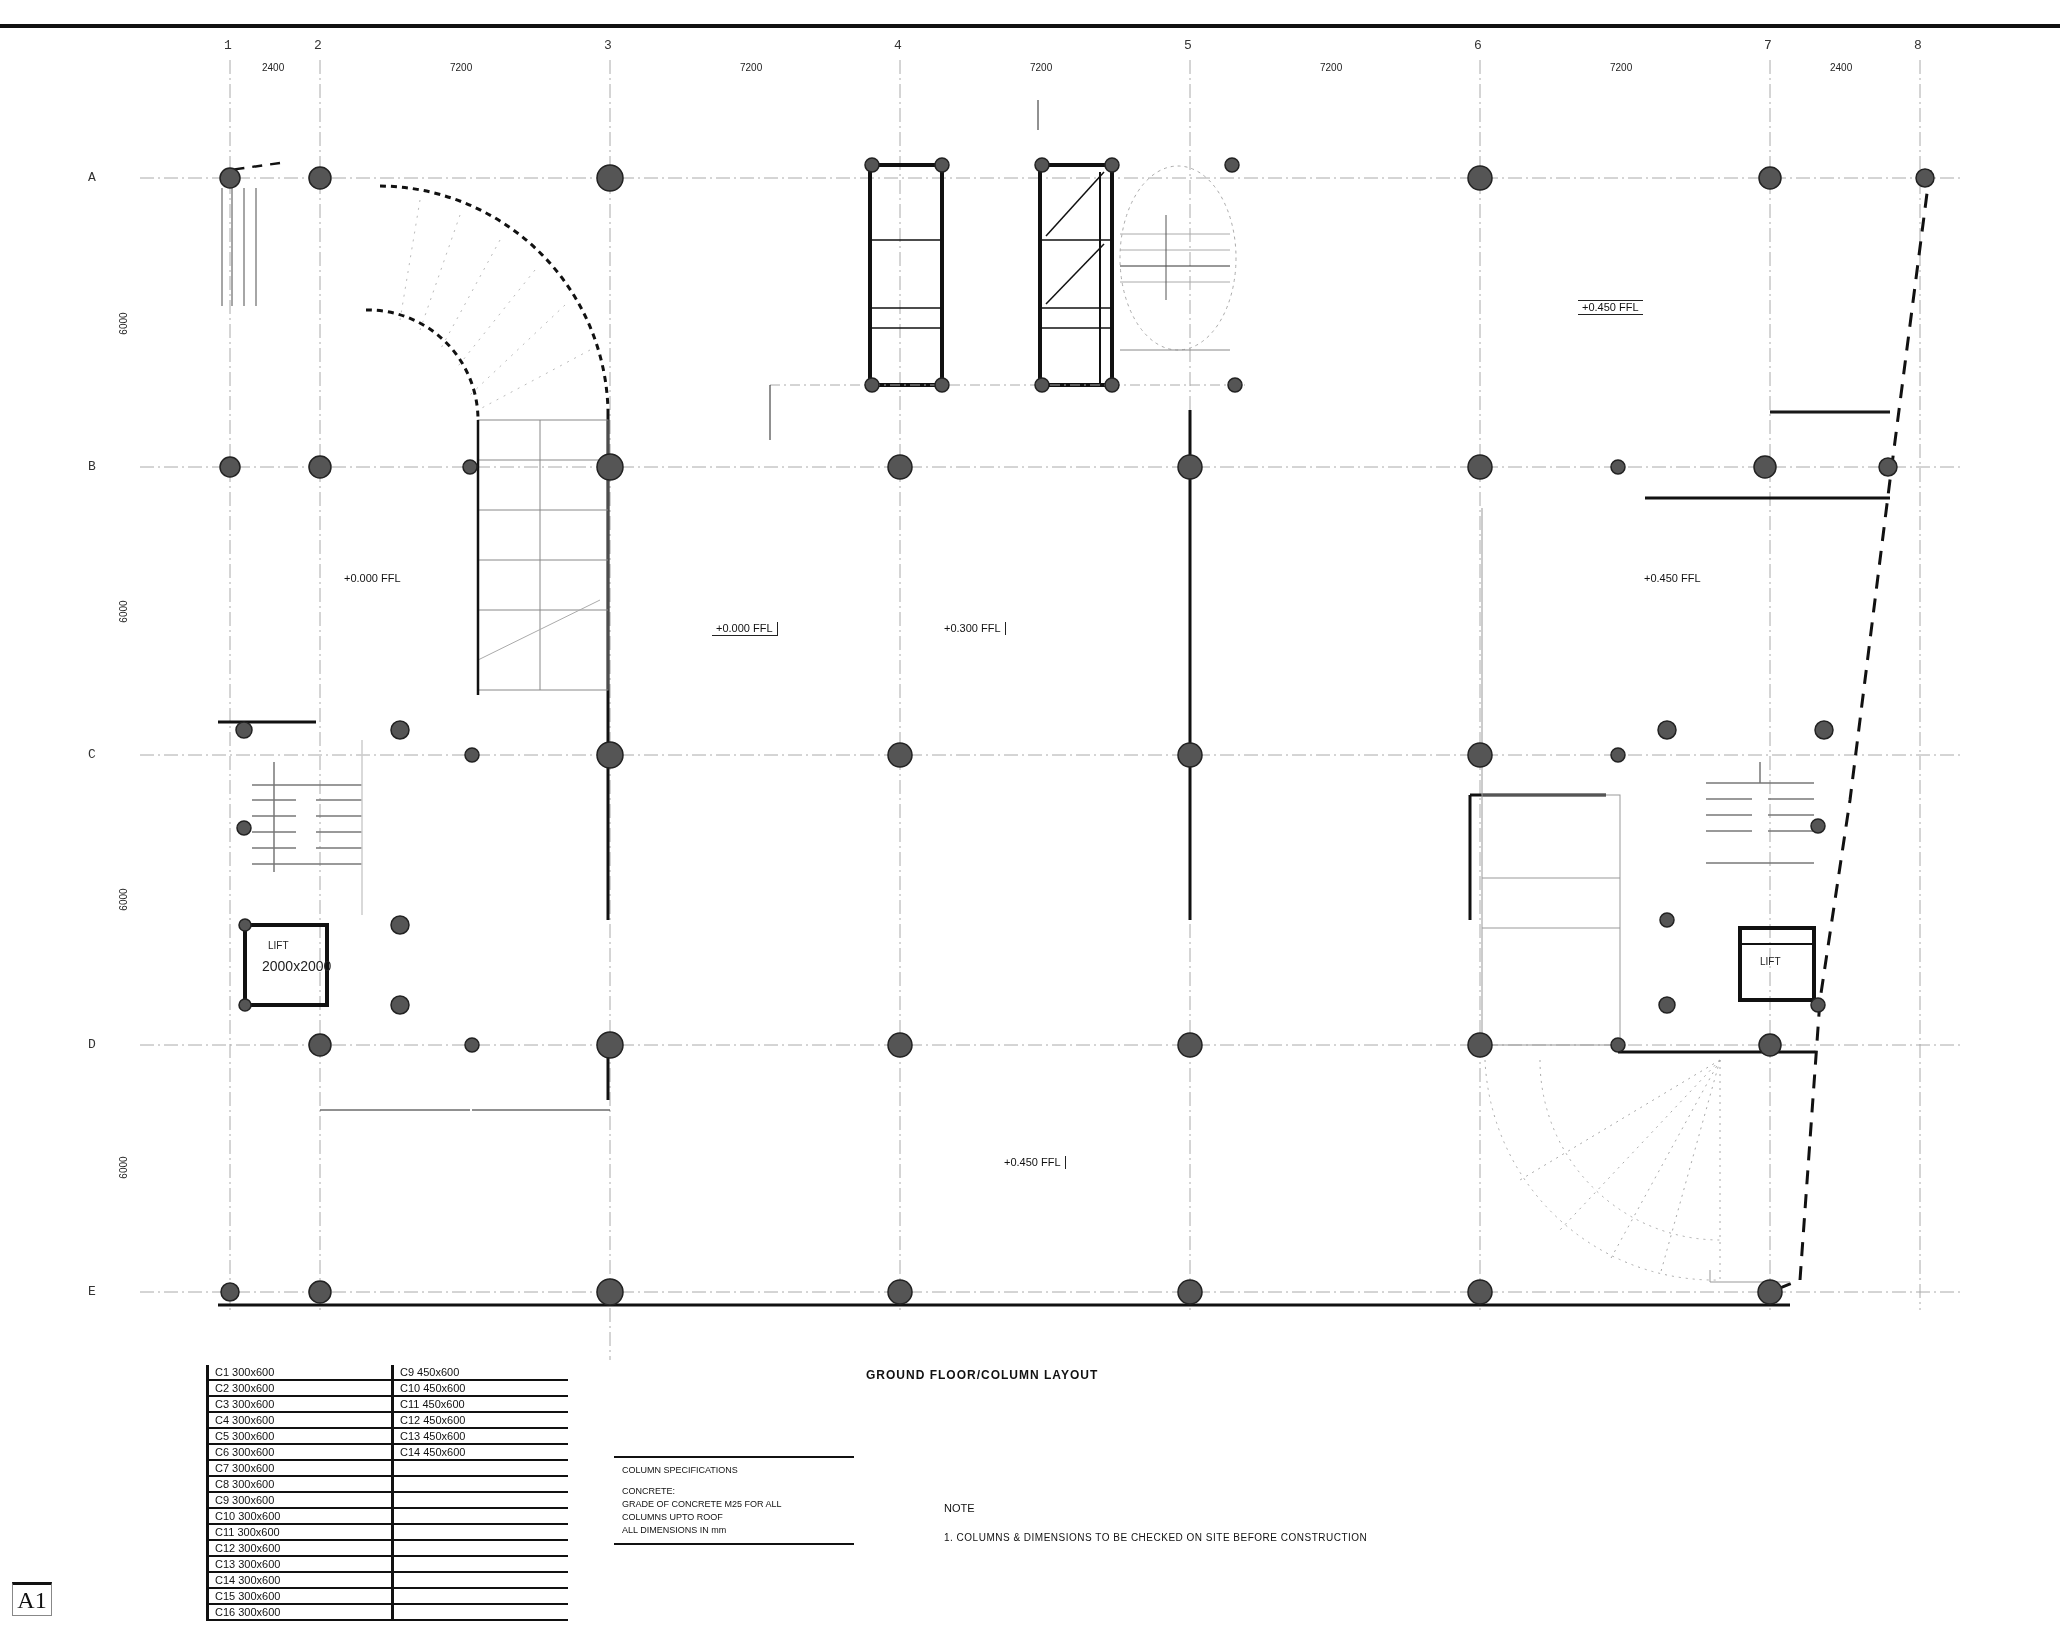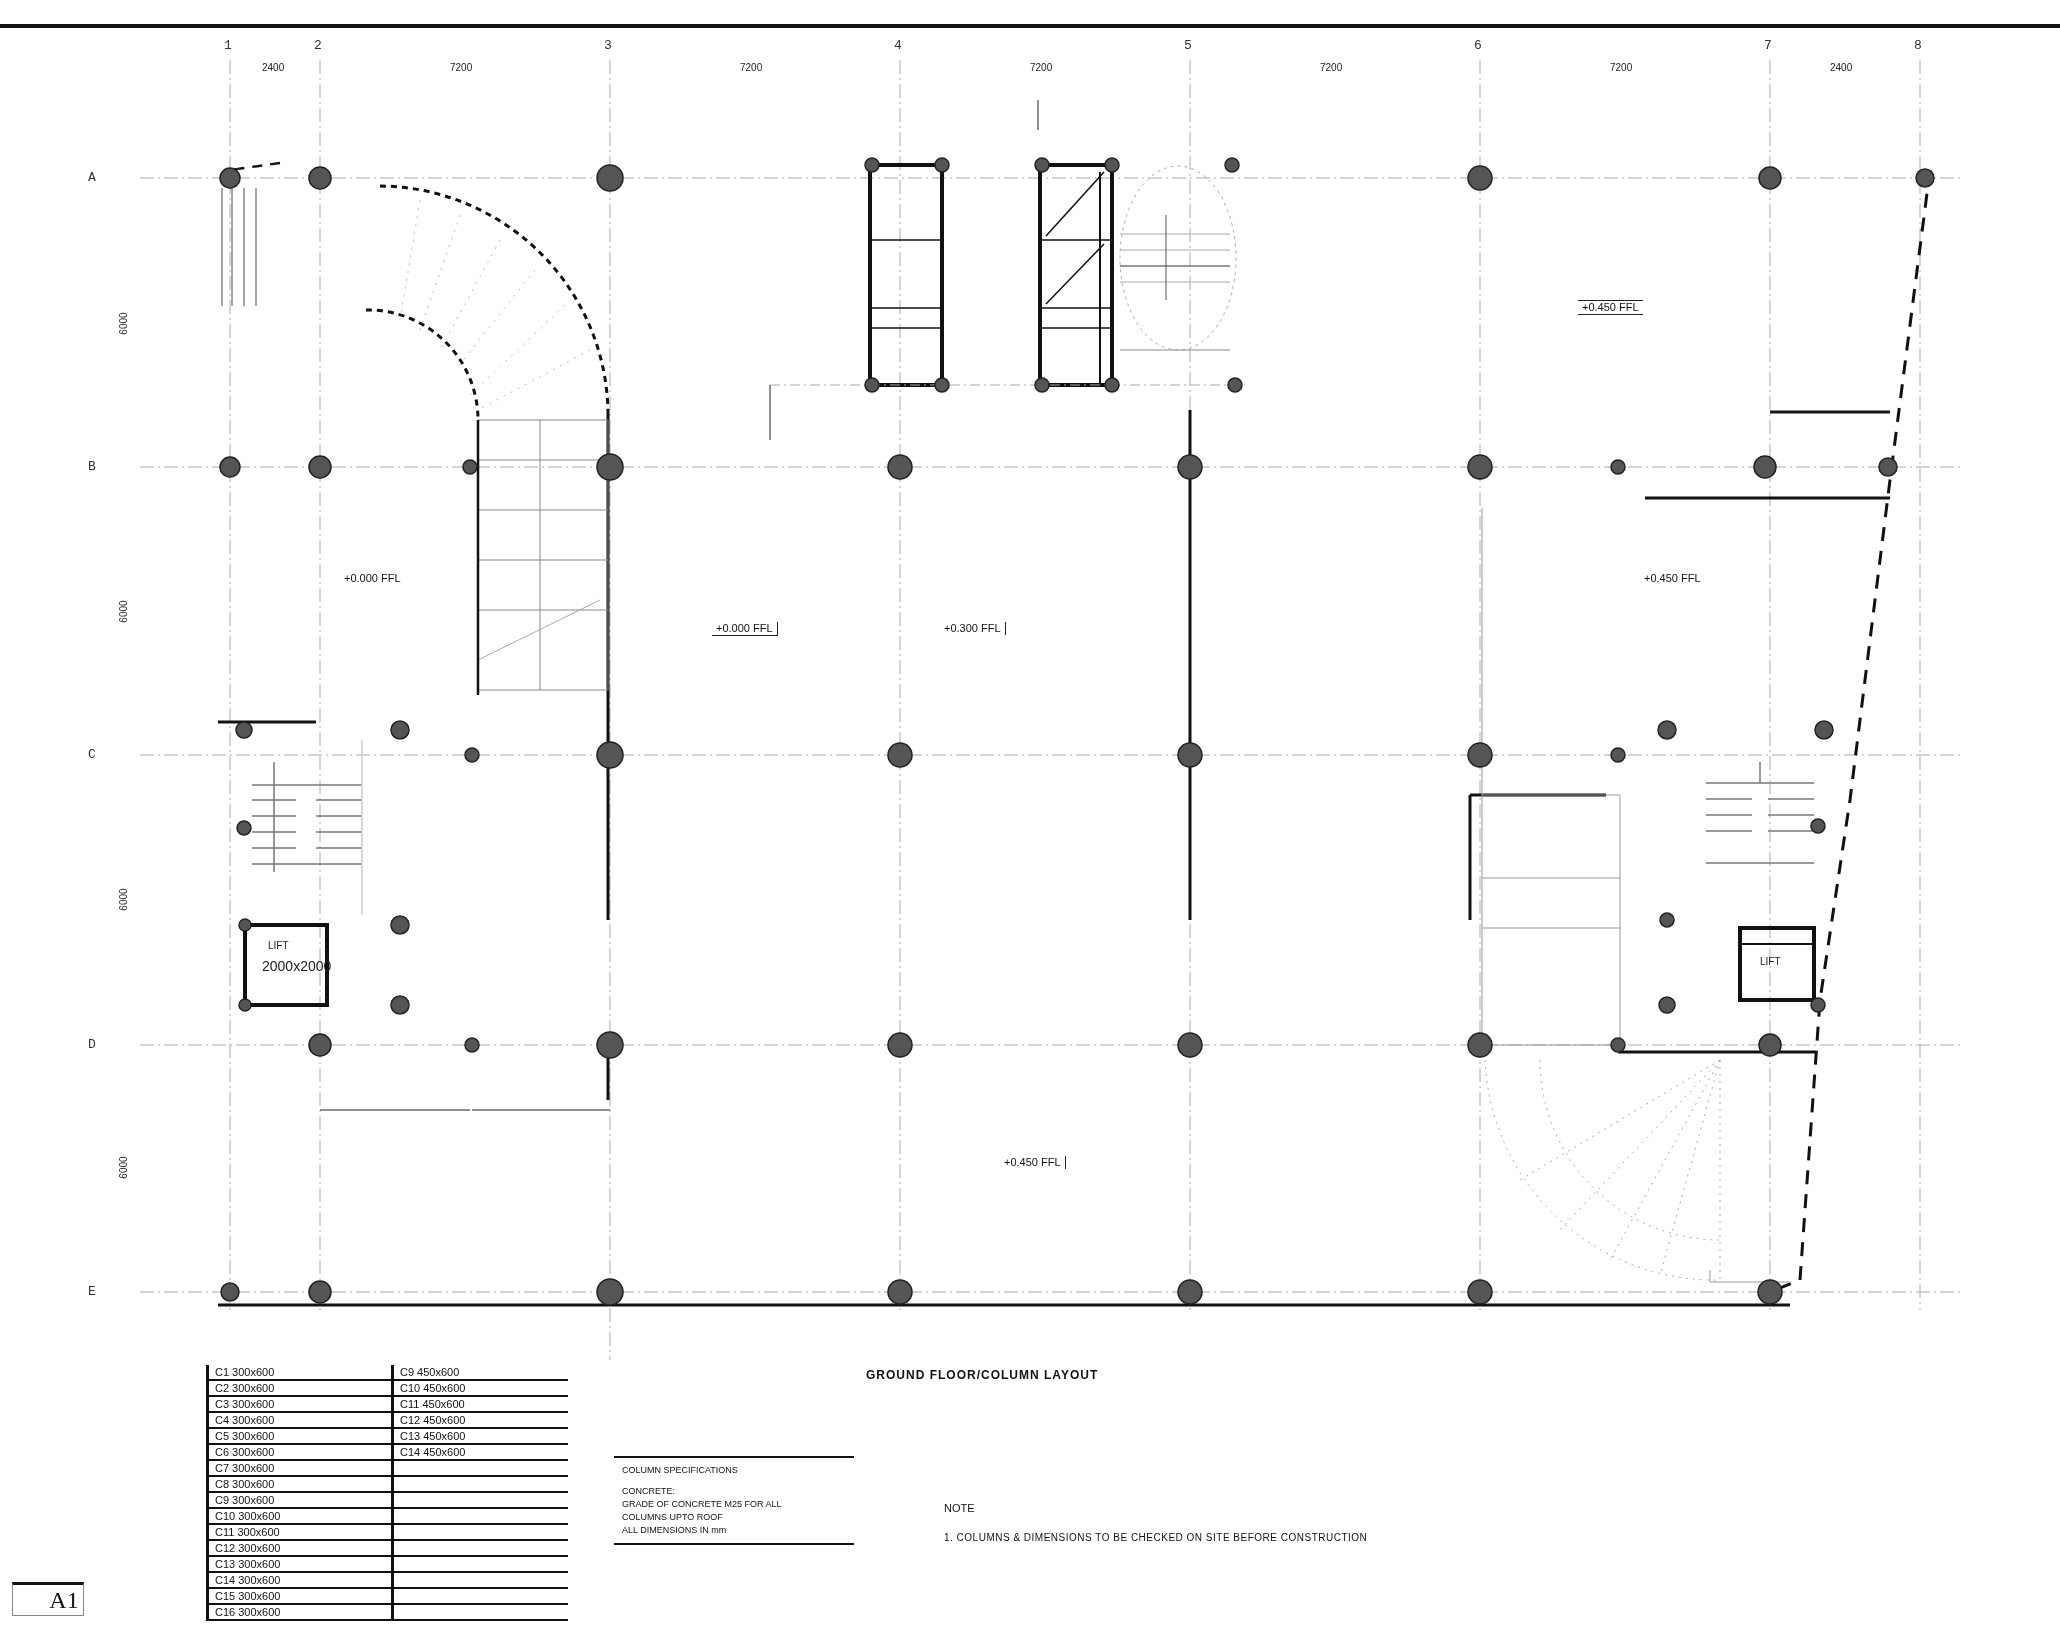--- a/index.html
+++ b/index.html
@@ -9,21 +9,21 @@
   .dim{position:absolute;font-size:10px;color:#222;font-family:"Liberation Sans",sans-serif;}
   .level{position:absolute;font-size:11px;color:#111;font-family:"Liberation Sans",sans-serif;border-bottom:1.5px solid #222;padding:0 4px 1px 4px;}
   .title{position:absolute;left:866px;top:1368px;font-size:12px;font-weight:bold;letter-spacing:1px;font-family:"Liberation Sans",sans-serif;}
   .note-h{position:absolute;left:944px;top:1502px;font-size:11px;font-weight:normal;}
   .note-t{position:absolute;left:944px;top:1532px;font-size:10px;letter-spacing:0.5px;}
   .schedule{position:absolute;left:206px;top:1348px;width:362px;border-collapse:collapse;font-size:11px;margin-top:17px;}
   .schedule td{border-bottom:2px solid #111;height:14px;padding:0 6px;}
   .schedule td.c1{border-right:3px solid #111;width:170px;}
   .schedule{border-left:3px solid #111;}
   .spec{position:absolute;left:614px;top:1428px;width:224px;border-top:2px solid #111;border-bottom:2px solid #111;font-size:9px;padding:6px 8px;line-height:13px;margin-top:28px;}
-  .sheet{position:absolute;left:12px;top:1582px;width:38px;height:30px;border:1.5px solid #888;border-top:3px solid #111;font-size:24px;font-family:"Liberation Serif",serif;text-align:center;line-height:30px;padding-left:32px;}
+  .sheet{position:absolute;left:12px;top:1582px;width:38px;height:30px;border:1.5px solid #888;border-top:3px solid #111;font-size:24px;font-family:"Liberation Serif",serif;text-align:center;line-height:30px;}
 </style>
 </head>
 <body>
 
 <svg width="2060" height="1641" viewBox="0 0 2060 1641">
 
   <line x1="0" y1="26" x2="2060" y2="26" stroke="#111" stroke-width="4"></line>
 
   <g stroke="#aaa" stroke-width="1" stroke-dasharray="14 4 2 4">
     <line x1="230" y1="60" x2="230" y2="1310"></line>

